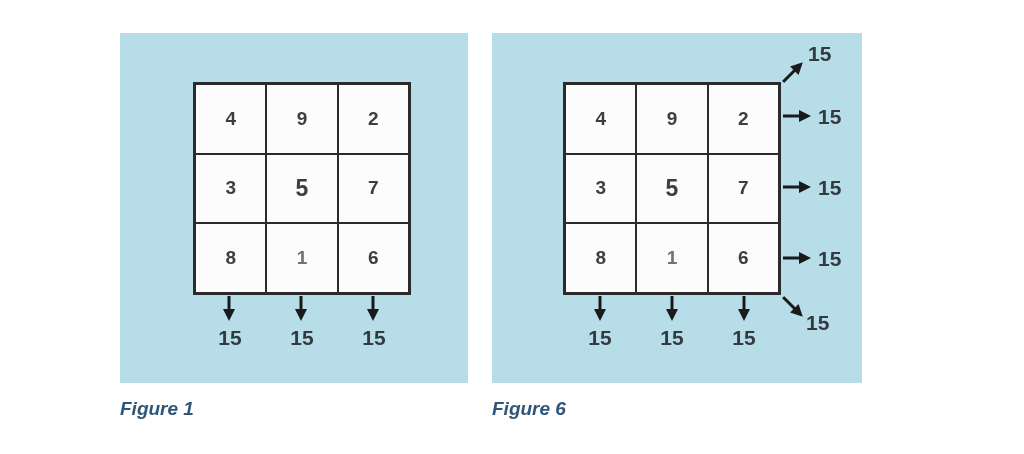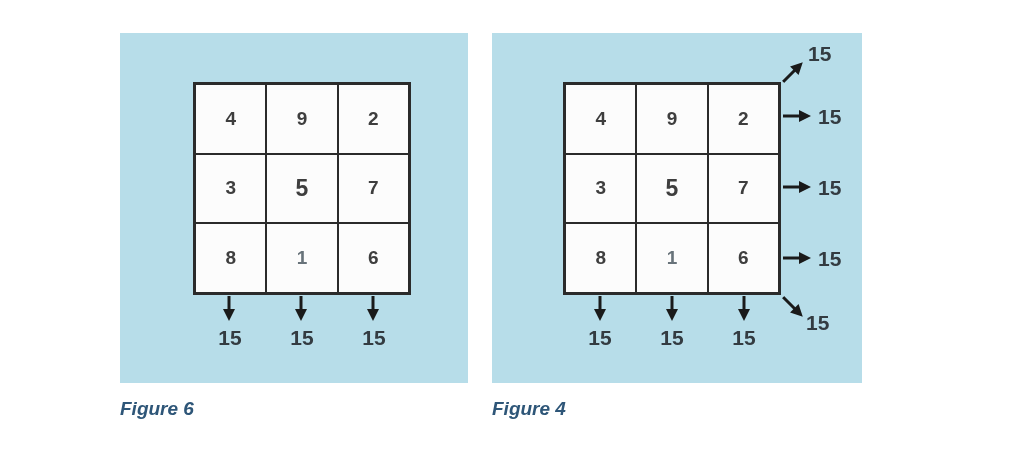--- a/index.html
+++ b/index.html
@@ -137,16 +137,16 @@
       <line x1="0" y1="7" x2="17" y2="7" stroke="currentColor" stroke-width="3"></line>
       <polygon points="16,1 16,13 28,7" fill="currentColor"></polygon>
     </svg>
   <svg class="arrow arrow-diag-down" style="left:783px;top:290px" width="28" height="14">
       <line x1="0" y1="7" x2="17" y2="7" stroke="currentColor" stroke-width="3"></line>
       <polygon points="16,1 16,13 28,7" fill="currentColor"></polygon>
     </svg>
   <span class="sum" style="left:808px;top:43px">15</span>
   <span class="sum" style="left:806px;top:312px">15</span>
 
-  <span class="caption" id="caption1">Figure 6</span>
-  <span class="caption" id="caption2">Figure 4</span>
+  <span class="caption" id="caption1">Figure 1</span>
+  <span class="caption" id="caption2">Figure 6</span>
 
 </div>
 
 </body></html>

